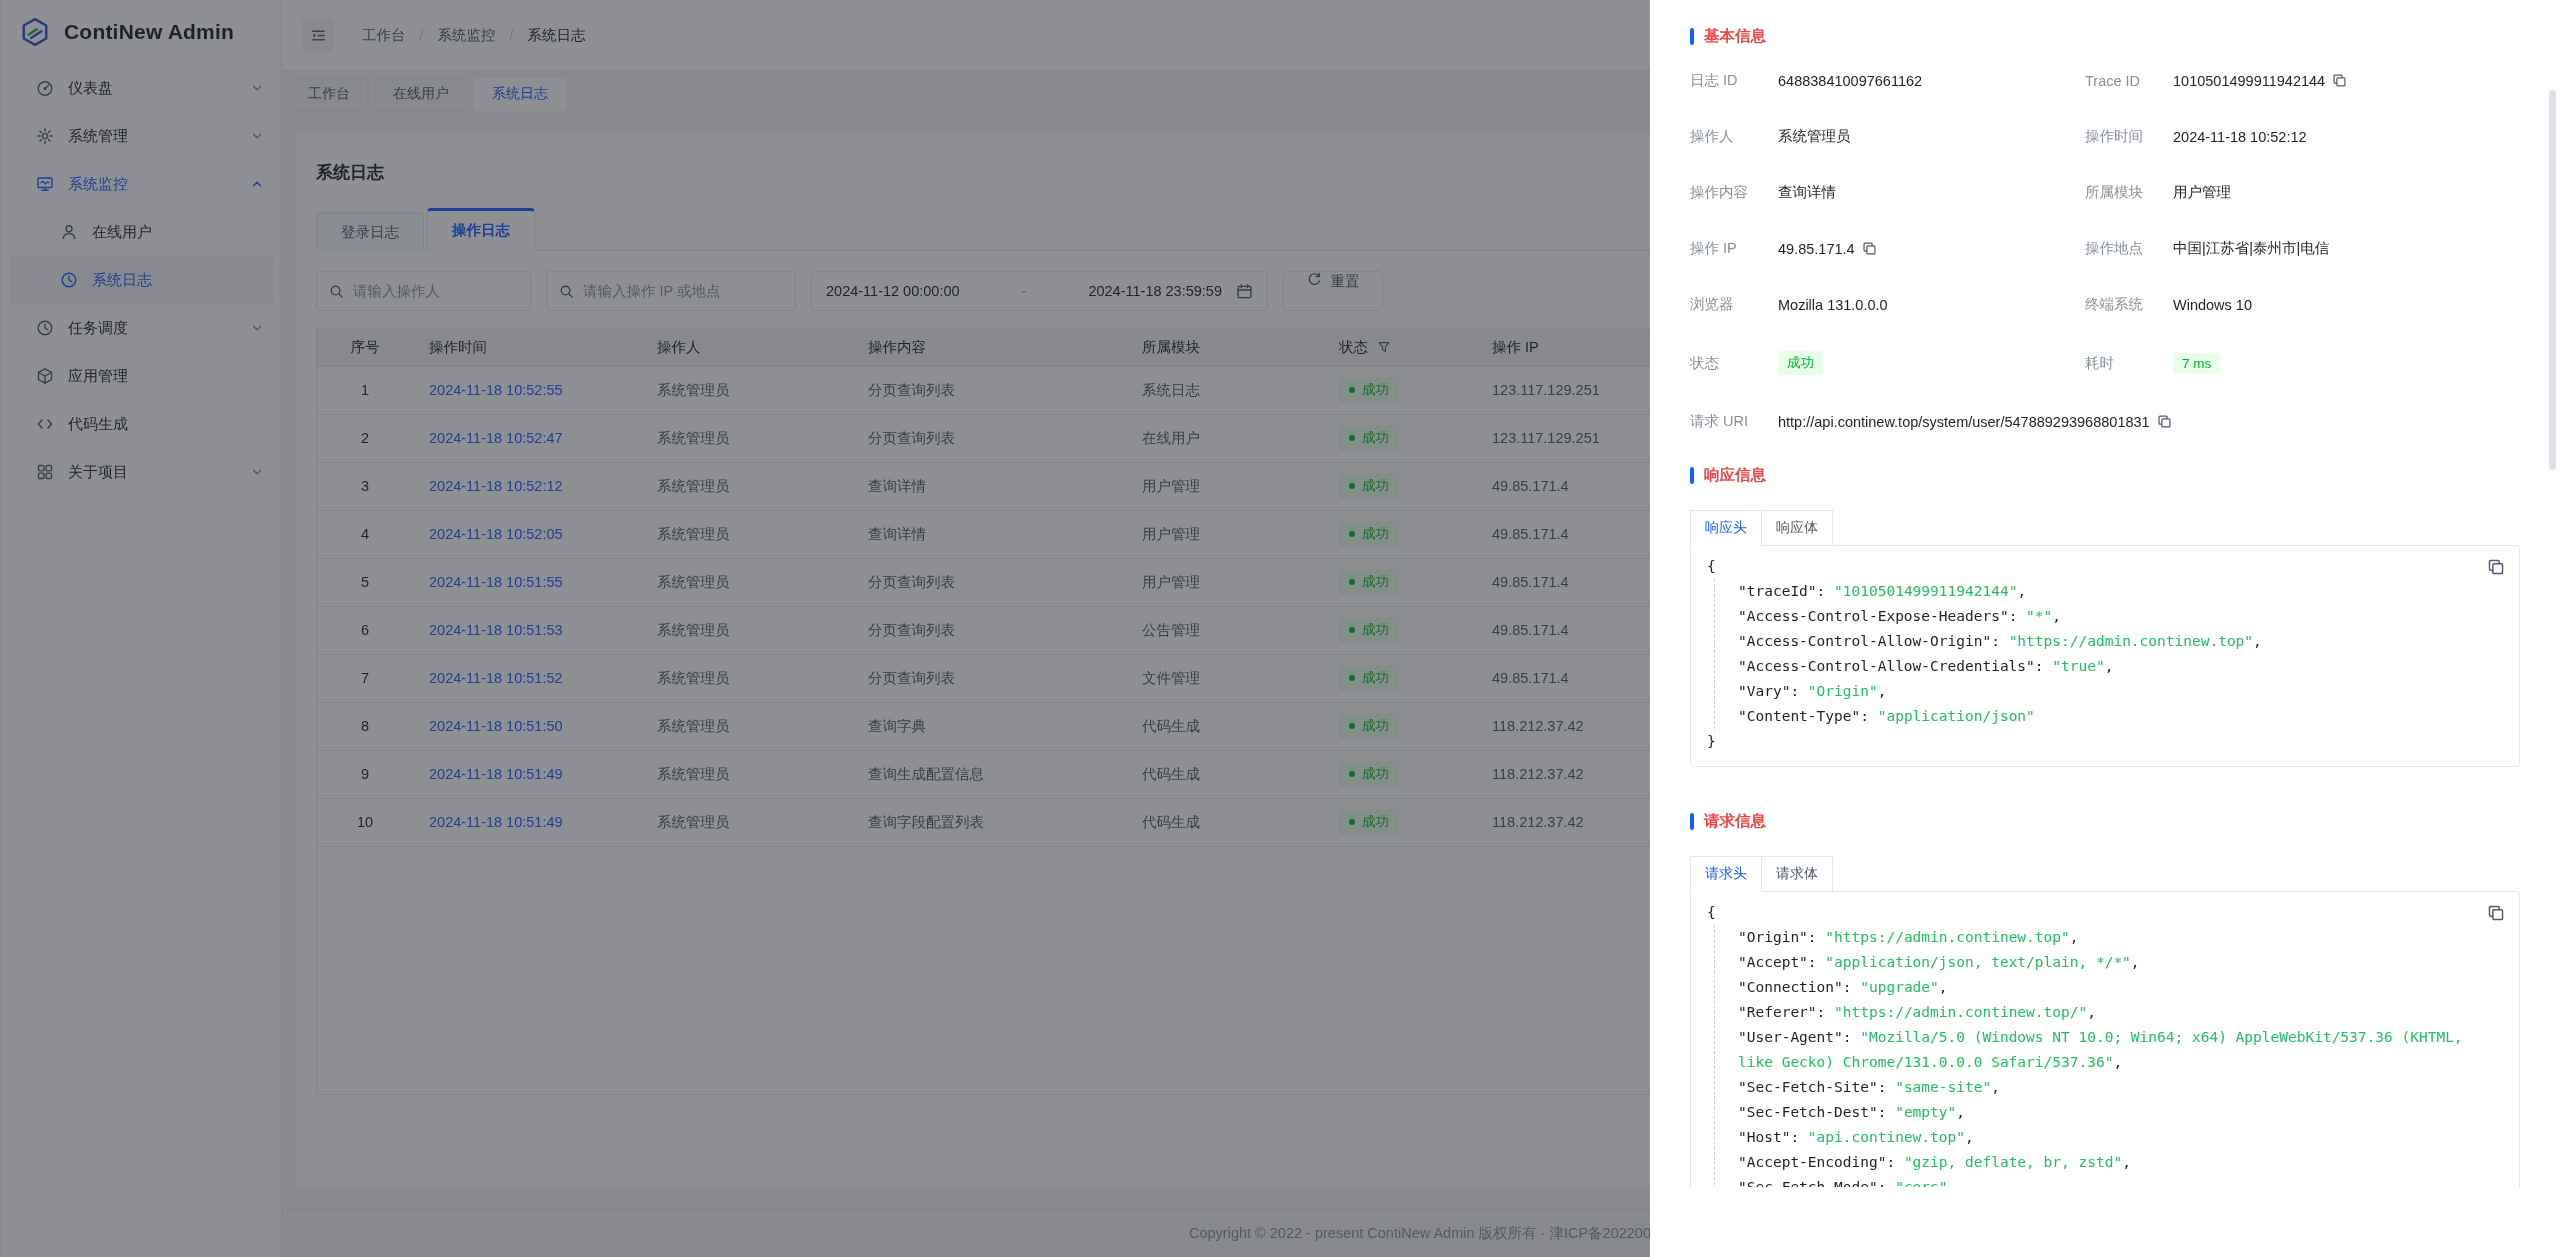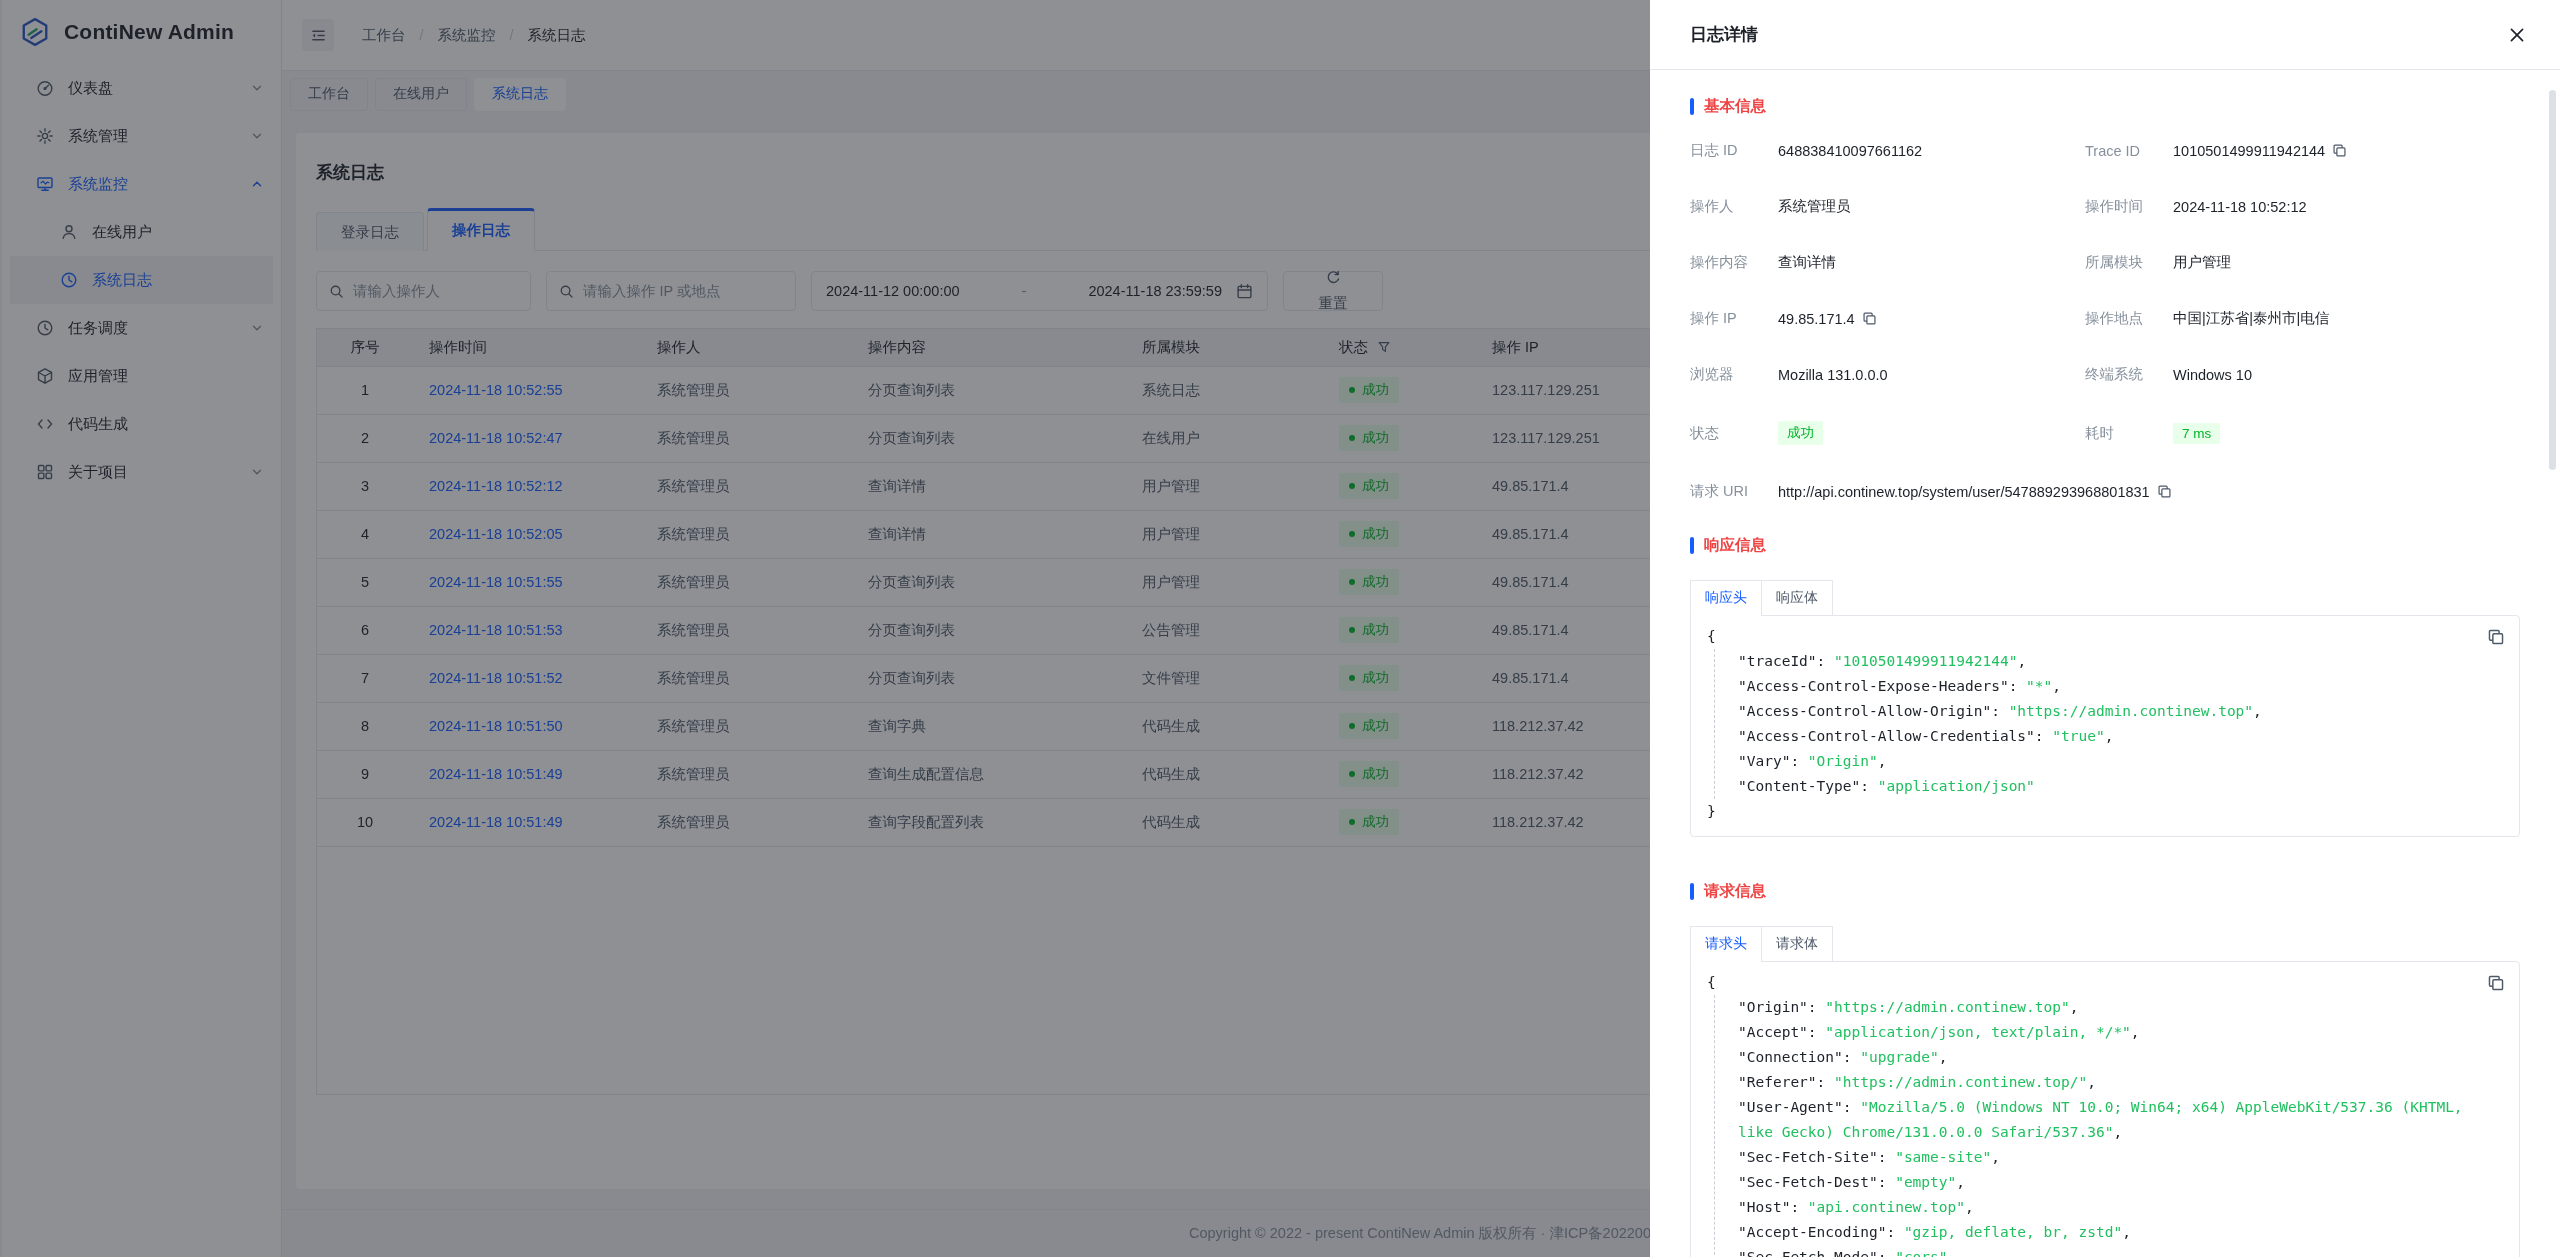--- a/index.html
+++ b/index.html
@@ -41,21 +41,21 @@
   .log-tab.active { height:43px; background:#fff; color:#165dff; font-weight:bold; border-top:3px solid #165dff; border-bottom:1px solid #fff; }
   .filter-row { display:flex; align-items:center; margin-top:20px; gap:15px; }
   .f-input { height:40px; border:1px solid #e5e6eb; border-radius:4px; display:flex; align-items:center; padding:0 12px; gap:9px; background:#fff; color:#86909c; font-size:14.5px; cursor:text; }
   .f-input .ph { color:#86909c; }
   .f-input-operator { width:215px; }
   .f-input-ip { width:250px; }
   .date-range { width:457px; height:40px; border:1px solid #e5e6eb; border-radius:4px; display:flex; align-items:center; padding:0 14px; font-size:14.5px; color:#1d2129; cursor:pointer; }
   .date-range .d-sep { flex:0 0 auto; margin:0 26px; color:#86909c; }
   .date-range .d-val { flex:1; }
   .date-range .d-val.end { text-align:right; margin-right:14px; }
-  .reset-btn { width:100px; height:40px; border:1px solid #e5e6eb; border-radius:4px; background:#fff; display:flex; align-items:center; justify-content:center; gap:9px; font-size:14.5px; color:#4e5969; cursor:pointer;flex-direction:column; }
+  .reset-btn { width:100px; height:40px; border:1px solid #e5e6eb; border-radius:4px; background:#fff; display:flex; align-items:flex-start; justify-content:center; gap:9px; font-size:14.5px; color:#4e5969; cursor:pointer; }
 
   
   .tbl-wrap { margin-top:17px; height:767px; border:1px solid #e5e6eb; overflow:hidden; }
   table.log { width:100%; border-collapse:collapse; table-layout:fixed; font-size:14.5px; }
   table.log th { background:#f2f3f5; height:37px; font-weight:normal; color:#1d2129; text-align:left; padding:0 16px; border-bottom:1px solid #e5e6eb; }
   table.log td { height:48px; padding:0 16px; color:#4e5969; border-bottom:1px solid #e5e6eb; background:#fff; }
   table.log th.c-seq, table.log td.c-seq { text-align:center; padding:0; color:#1d2129; }
   td .time-link { color:#165dff; cursor:pointer; }
   .th-status { display:flex; align-items:center; gap:9px; }
   .funnel { color:#4e5969; cursor:pointer; }
@@ -458,29 +458,20 @@
   </section>
 
   <footer id="footer">
     <span>Copyright © 2022 - present ContiNew Admin 版权所有 · 津ICP备202200</span>
   </footer>
 </main>
 
 <div id="mask"></div>
 
 <aside id="drawer">
-  <div class="dw-head">
-    <span class="dw-title">日志详情</span>
-    <span class="dw-close">
-      <svg width="20" height="20" viewBox="0 0 18 18" fill="none" stroke="currentColor" stroke-width="1.5" stroke-linecap="round">
-        <path d="M4 4 L14 14"></path>
-          <path d="M14 4 L4 14"></path>
-      </svg>
-    </span>
-  </div>
 
   <div class="dw-body">
     <div class="sec-head">
       <span class="sec-bar"></span>
       <span class="sec-title">基本信息</span>
     </div>
     <div class="fields" id="basicFields">
         <div class="field">
           <span class="f-label">日志 ID</span>
           <span class="f-value">

